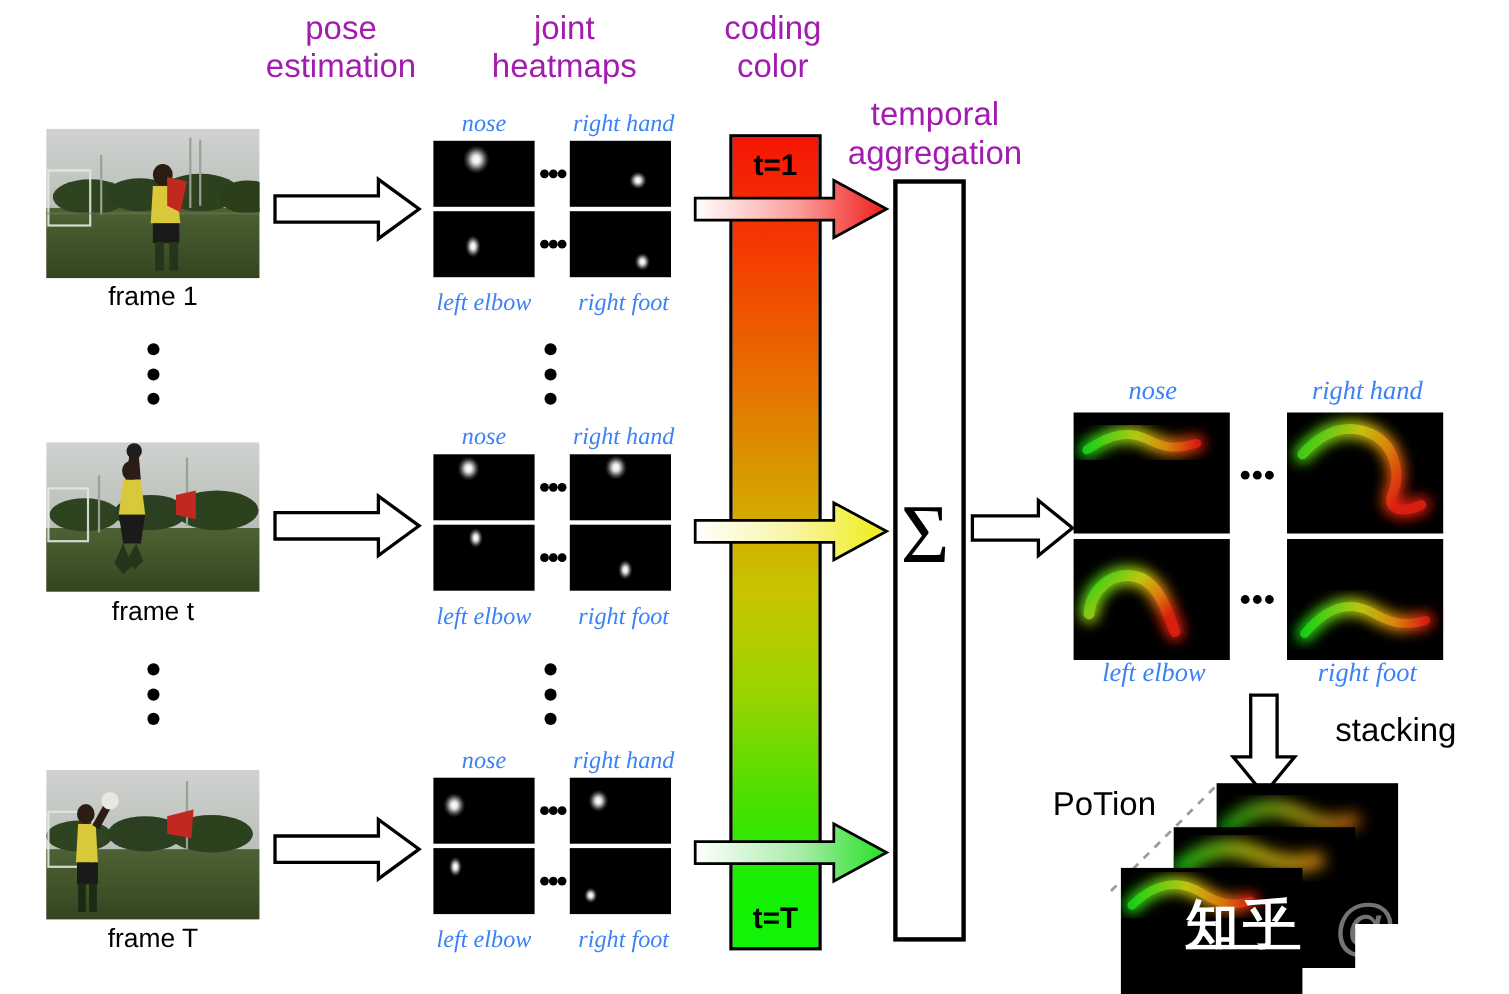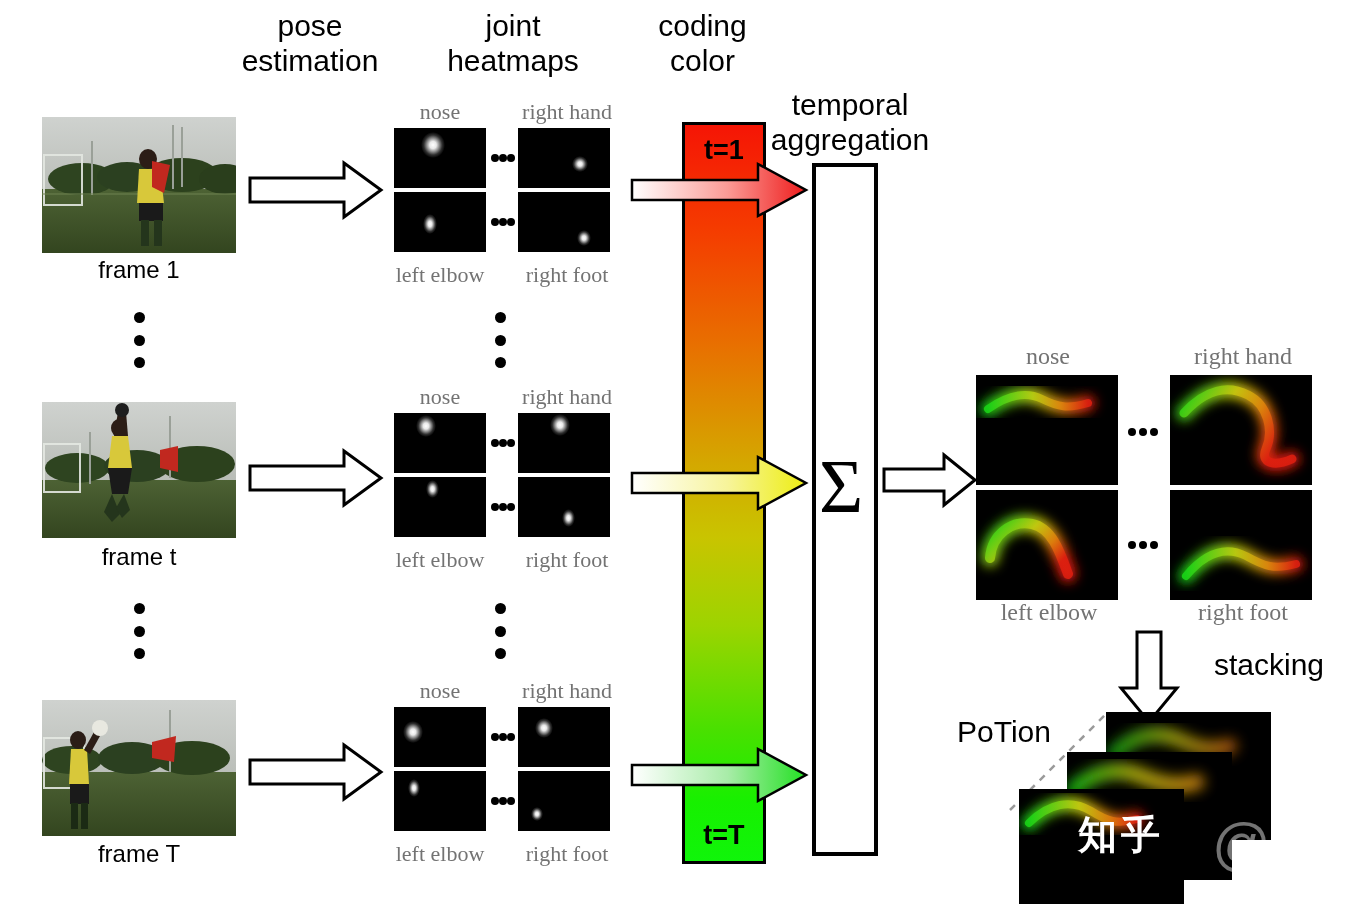--- a/index.html
+++ b/index.html
@@ -1,42 +1,42 @@
 <!DOCTYPE html>
 <html><head>
 <meta charset="utf-8">
 <style>
   html,body{margin:0;padding:0;background:#fff;}
   body{width:1372px;height:904px;position:relative;overflow:hidden;
        font-family:"Liberation Sans",sans-serif;color:#000;}
   .stage{position:absolute;left:0;top:0;width:1372px;height:904px;}
   .abs{position:absolute;}
   .hdr{font-family:"Liberation Sans",sans-serif;font-size:30px;line-height:35px;
-       text-align:center;color:#000000;}
+       text-align:center;color:#a21caf;}
   .serif{font-family:"Liberation Serif",serif;font-size:22px;line-height:24px;
-         text-align:center;color:#737373;}
+         text-align:center;color:#3b82f6;font-style:italic;}
   .sans-lbl{font-family:"Liberation Sans",sans-serif;font-size:24px;text-align:center;color:#000;}
   .frame{border:0;overflow:hidden;position:absolute;}
   .dots3v{position:absolute;display:flex;flex-direction:column;align-items:center;
           justify-content:space-between;}
   .dots3v i{display:block;width:11px;height:11px;border-radius:50%;background:#000;}
   .dots3h{position:absolute;display:flex;align-items:center;justify-content:space-between;}
   .dots3h i{display:block;width:8px;height:8px;border-radius:50%;background:#000;}
   .hm{position:absolute;background:#000;overflow:hidden;}
   .blob{position:absolute;border-radius:50%;
         background:radial-gradient(closest-side, #ffffff 0%, #e8e8e8 28%, #8d8d8d 52%, #303030 76%, rgba(0,0,0,0) 100%);}
   .pot{position:absolute;background:#000;overflow:hidden;}
   .sumbox{position:absolute;border:4px solid #000;background:#fff;}
   .sigma{position:absolute;font-family:"Liberation Serif",serif;font-size:76px;line-height:76px;}
   .cbar{position:absolute;border:3px solid #000;
-        background:linear-gradient(to bottom,#f51505 0%,#f53b00 14%,#e87000 30%,#d4a800 46%,#c9c400 56%,#9dd400 68%,#4ae000 82%,#17f000 92%,#10f50a 100%);margin-left:19px;}
+        background:linear-gradient(to bottom,#f51505 0%,#f53b00 14%,#e87000 30%,#d4a800 46%,#c9c400 56%,#9dd400 68%,#4ae000 82%,#17f000 92%,#10f50a 100%);}
   .tlab{position:absolute;font-family:"Liberation Sans",sans-serif;font-size:27px;
         font-weight:600;color:#000;text-align:center;width:100%;}
-  .wm-zh{position:absolute;font-family:"DejaVu Sans",sans-serif;font-size:39px;
-         font-weight:700;color:#fff;letter-spacing:4px;}
+  .wm-zh{position:absolute;font-family:"DejaVu Sans",sans-serif;font-size:48px;
+         font-weight:700;color:#fff;letter-spacing:4px;text-decoration:underline;}
   .wm-at{position:absolute;font-family:"Liberation Sans",sans-serif;font-size:58px;
          color:rgba(255,255,255,0.45);letter-spacing:1px;}
   svg{display:block;overflow:visible;}
 </style>
 </head>
 <body>
 
 <div class="stage">
 
   <div class="abs hdr" style="left:225px;top:8px;width:170px;">

